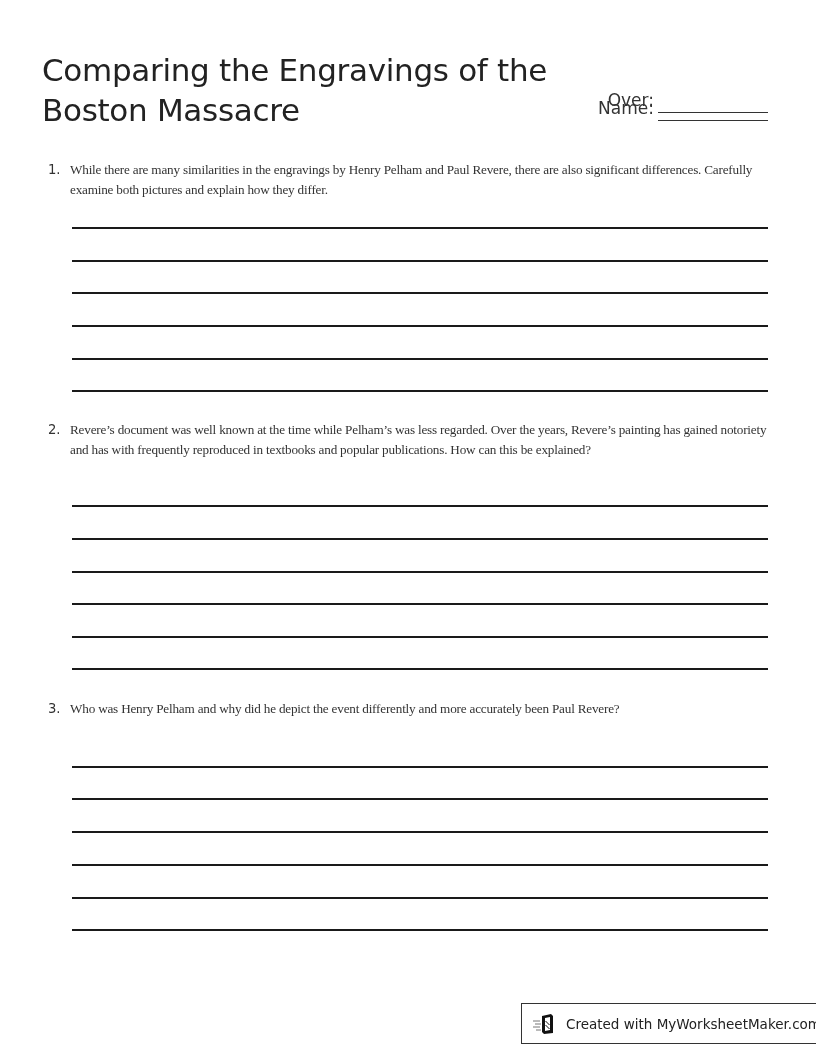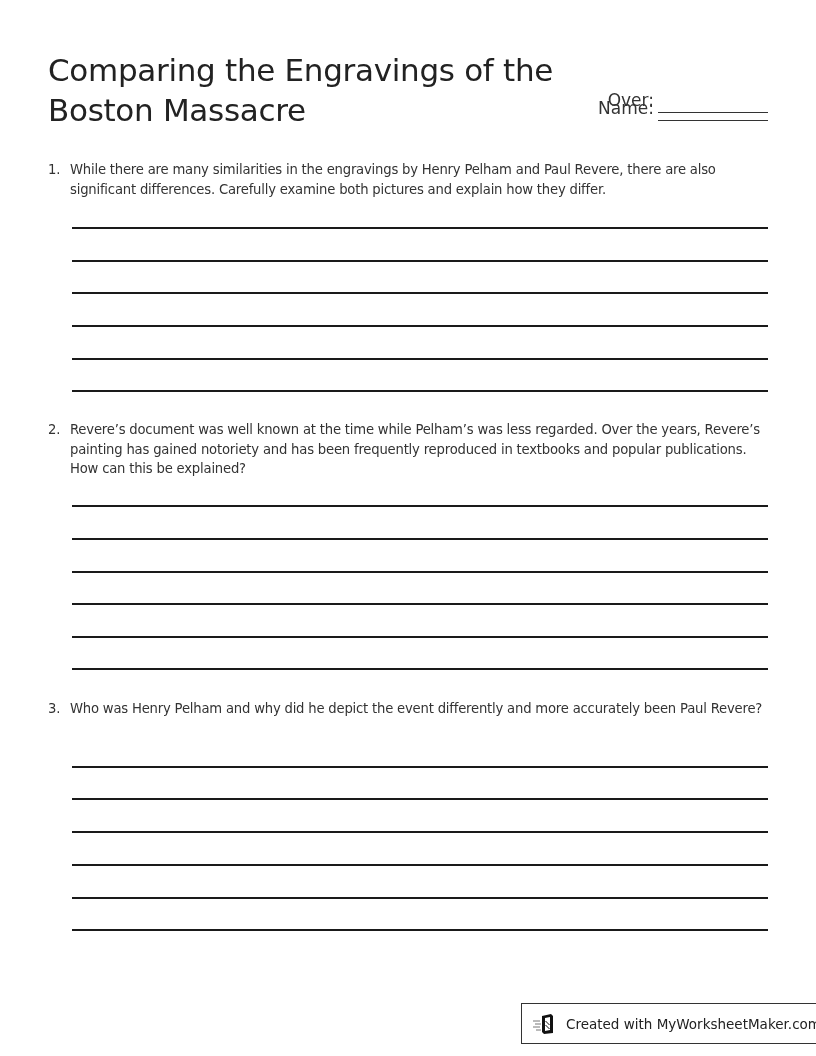--- a/index.html
+++ b/index.html
@@ -1,28 +1,28 @@
 <!DOCTYPE html>
 <html><head>
 <meta charset="utf-8">
 <style>
   html, body { margin: 0; padding: 0; background: #ffffff; }
   body { width: 816px; height: 1056px; position: relative; overflow: hidden;
          font-family: "DejaVu Sans", "Liberation Sans", sans-serif; color: #222222; }
-  .title { position: absolute; left: 48px; top: 50px; width: 520px;
+  .title { position: absolute; left: 42px; top: 50px; width: 520px;
            font-size: 31px; line-height: 40px; font-weight: normal; color: #222222; margin: 0;
            letter-spacing: -0.3px; }
   .meta-row { position: absolute; left: 570px; width: 200px; height: 24px; }
   .meta-label { position: absolute; right: 116px; top: 0; font-size: 17px; color: #333333; }
   .meta-line { position: absolute; left: 88px; top: 22px; width: 110px; height: 0;
                border-top: 1.5px solid #333333; }
   .question { position: absolute; left: 48px; width: 720px; font-size: 13.2px; line-height: 19.5px;
               color: #333333; letter-spacing: -0.2px; }
   .q-num { position: absolute; left: 0; top: 0; }
-  .q-text { display: block; margin-left: 22px; }
+  .q-text { display: block; margin-left: 22px; font-family: Liberation Serif, serif; }
   .answer-line { position: absolute; left: 72px; width: 696px; height: 2px; background: #1a1a1a; }
   .footer { position: absolute; left: 521px; top: 1003px; width: 305px; height: 41px;
             border: 1.5px solid #333333; box-sizing: border-box; display: flex; align-items: center; text-align: center; }
   .footer-icon { width: 28px; height: 22px; margin-left: 10px; margin-right: 6px; position: relative; }
   .footer-text { font-size: 13.5px; color: #222222; white-space: nowrap; }
 </style>
 </head>
 <body>
 
 <h1 class="title">Comparing the Engravings of the Boston Massacre</h1>
@@ -42,21 +42,21 @@
 </div>
 <div class="answer-line" style="top:227px;"></div>
 <div class="answer-line" style="top:260px;"></div>
 <div class="answer-line" style="top:292px;"></div>
 <div class="answer-line" style="top:325px;"></div>
 <div class="answer-line" style="top:358px;"></div>
 <div class="answer-line" style="top:390px;"></div>
 
 <div class="question" style="top:420px;">
   <span class="q-num">2.</span>
-  <span class="q-text">Revere’s document was well known at the time while Pelham’s was less regarded. Over the years, Revere’s painting has gained notoriety and has been frequently reproduced in textbooks and popular publications. How can this be explained?</span>
+  <span class="q-text">Revere’s document was well known at the time while Pelham’s was less regarded. Over the years, Revere’s painting has gained notoriety and has with frequently reproduced in textbooks and popular publications. How can this be explained?</span>
 </div>
 <div class="answer-line" style="top:505px;"></div>
 <div class="answer-line" style="top:538px;"></div>
 <div class="answer-line" style="top:571px;"></div>
 <div class="answer-line" style="top:603px;"></div>
 <div class="answer-line" style="top:636px;"></div>
 <div class="answer-line" style="top:668px;"></div>
 
 <div class="question" style="top:699px;">
   <span class="q-num">3.</span>

